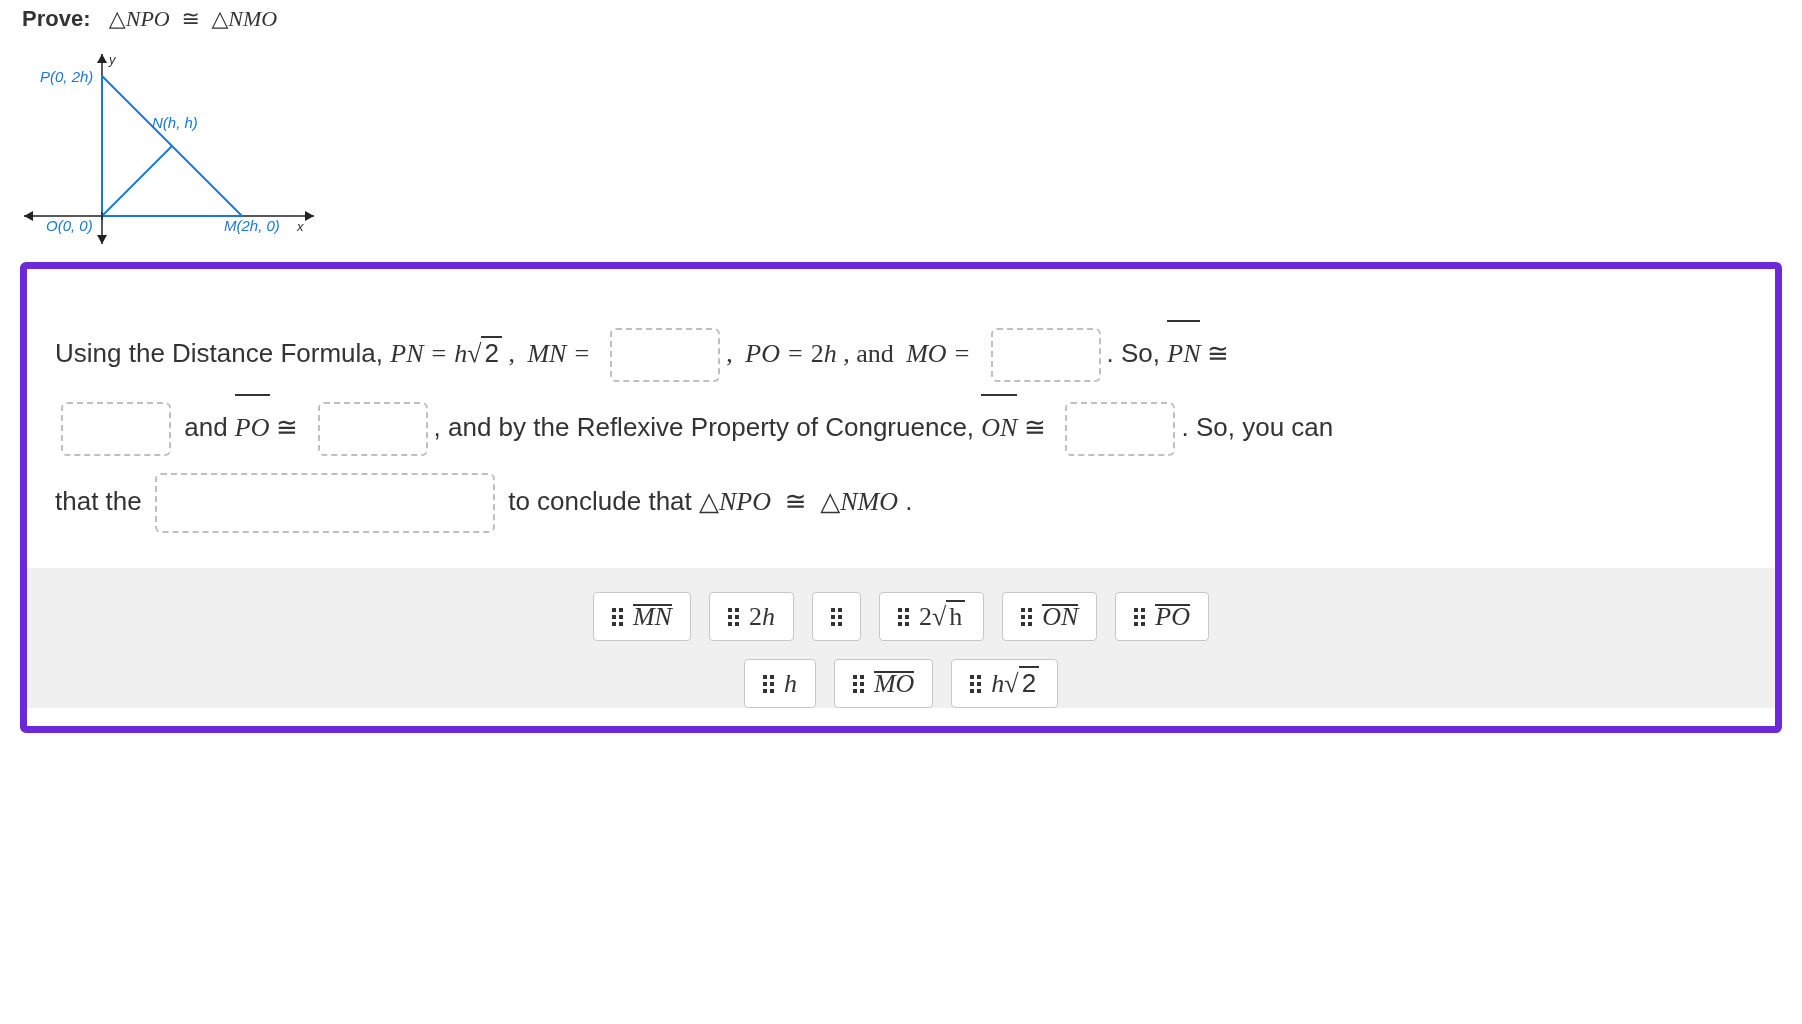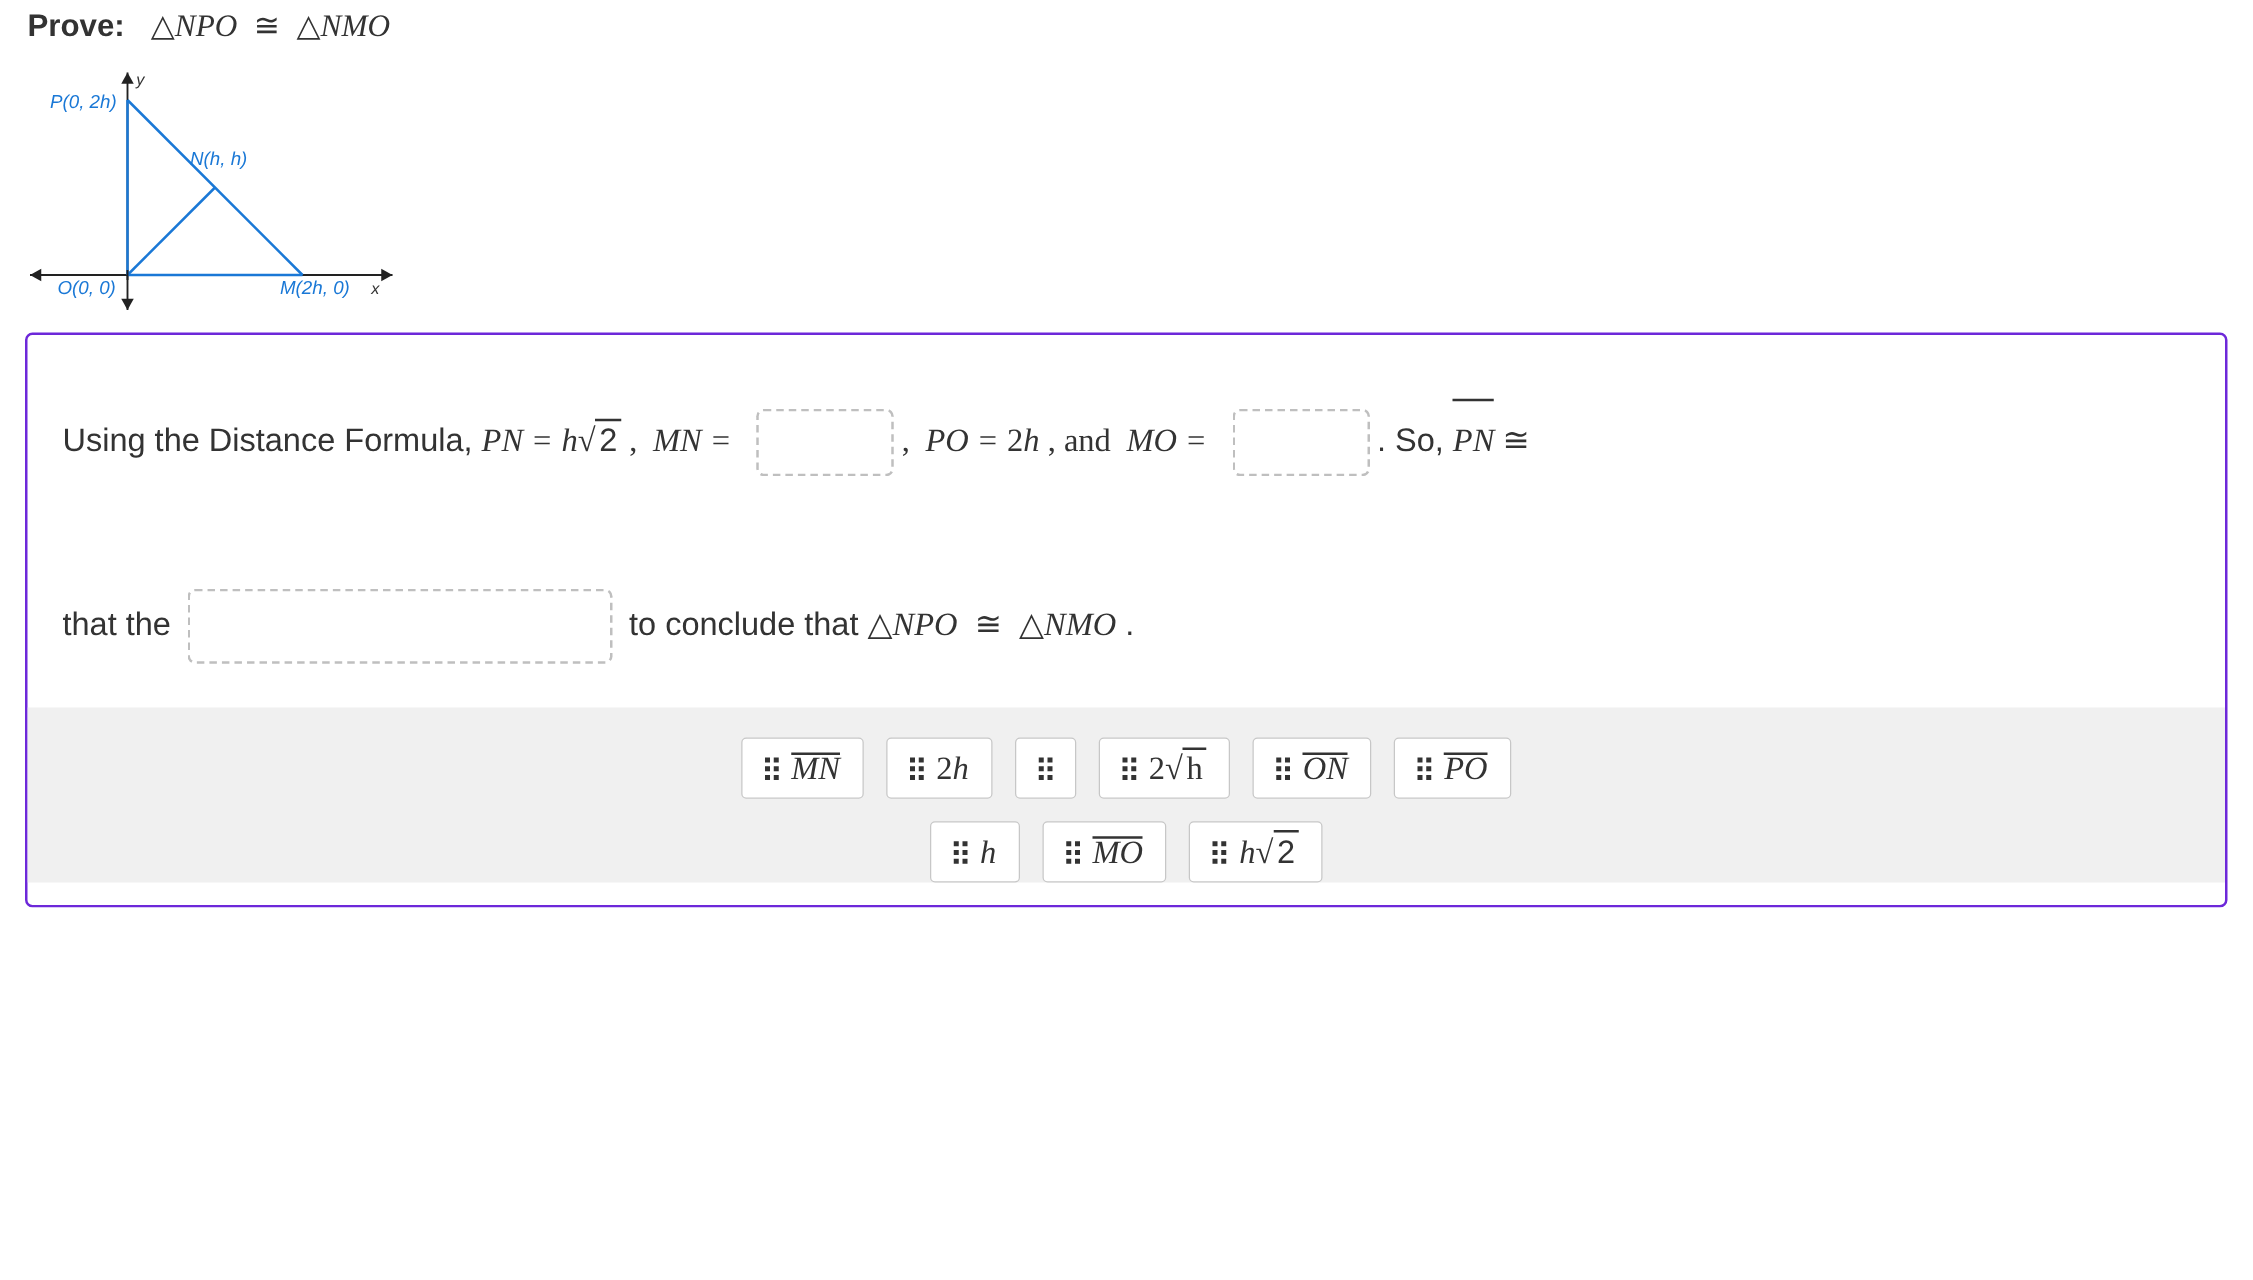--- a/index.html
+++ b/index.html
@@ -5,21 +5,21 @@
   * { box-sizing: border-box; }
   body {
     font-family: Arial, Helvetica, sans-serif;
     margin: 0;
     padding: 0;
     color: #333;
     font-size: 24px;
   }
   .prove-line {
     padding: 6px 16px 6px 22px;
-    font-size: 25px;
+    font-size: 22px;
   }
   .prove-line .bold { font-weight: bold; }
   .math-it { font-family: 'Times New Roman', Times, serif; font-style: italic; }
   .triangle-sym { font-family: 'Times New Roman', Times, serif; }
   .cong { font-family: 'Times New Roman', Times, serif; }
   
   .diagram-wrap {
     padding: 8px 12px 0 24px;
   }
   svg { display:block; }
@@ -31,21 +31,21 @@
   }
   .axis-label {
     fill: #333;
     font-family: Arial, sans-serif;
     font-style: italic;
     font-size: 13px;
   }
 
   .proof-panel {
     margin: 16px 20px 0 20px;
-    border: 2px solid #6d28d9;
+    border: 7px solid #6d28d9;
     border-radius: 6px;
     padding-top: 48px;
     overflow:hidden;
   }
   .proof-body {
     padding: 0 28px 30px 28px;
     line-height: 2.8;
     font-size: 26px;
   }
   .proof-body .segment {
@@ -163,20 +163,28 @@
       <span class="math-it">PO</span><span class="eq">=</span><span class="math-it" style="font-style:normal">2</span><span class="math-it">h</span><span class="comma"> , and </span>
     </span>
     <span class="segment">
       <span class="math-it">MO</span><span class="eq">=</span>
       <span class="blank-slot slot-sm"></span><span>. So, </span>
     </span>
     <span class="segment">
       <span class="overline-wrap math-it">PN</span><span class="cong">&nbsp;≅&nbsp;</span>
     </span>
     <br>
+    <span class="segment">
+      <span class="blank-slot slot-sm"></span>
+      <span> and </span>
+      <span class="overline-wrap math-it">PO</span><span class="cong">&nbsp;≅&nbsp;</span>
+      <span class="blank-slot slot-sm"></span><span>, and by the Reflexive Property of Congruence, </span>
+      <span class="overline-wrap math-it">ON</span><span class="cong">&nbsp;≅&nbsp;</span>
+      <span class="blank-slot slot-sm"></span><span>. So, you can</span>
+    </span>
     <br>
     <span class="segment">
       <span>that the </span>
       <span class="blank-slot slot-lg"></span>
       <span> to conclude that </span>
       <span class="triangle-sym">△</span><span class="math-it">NPO</span>
       <span class="cong">&nbsp;≅&nbsp;</span>
       <span class="triangle-sym">△</span><span class="math-it">NMO</span>
       <span> .</span>
     </span>

